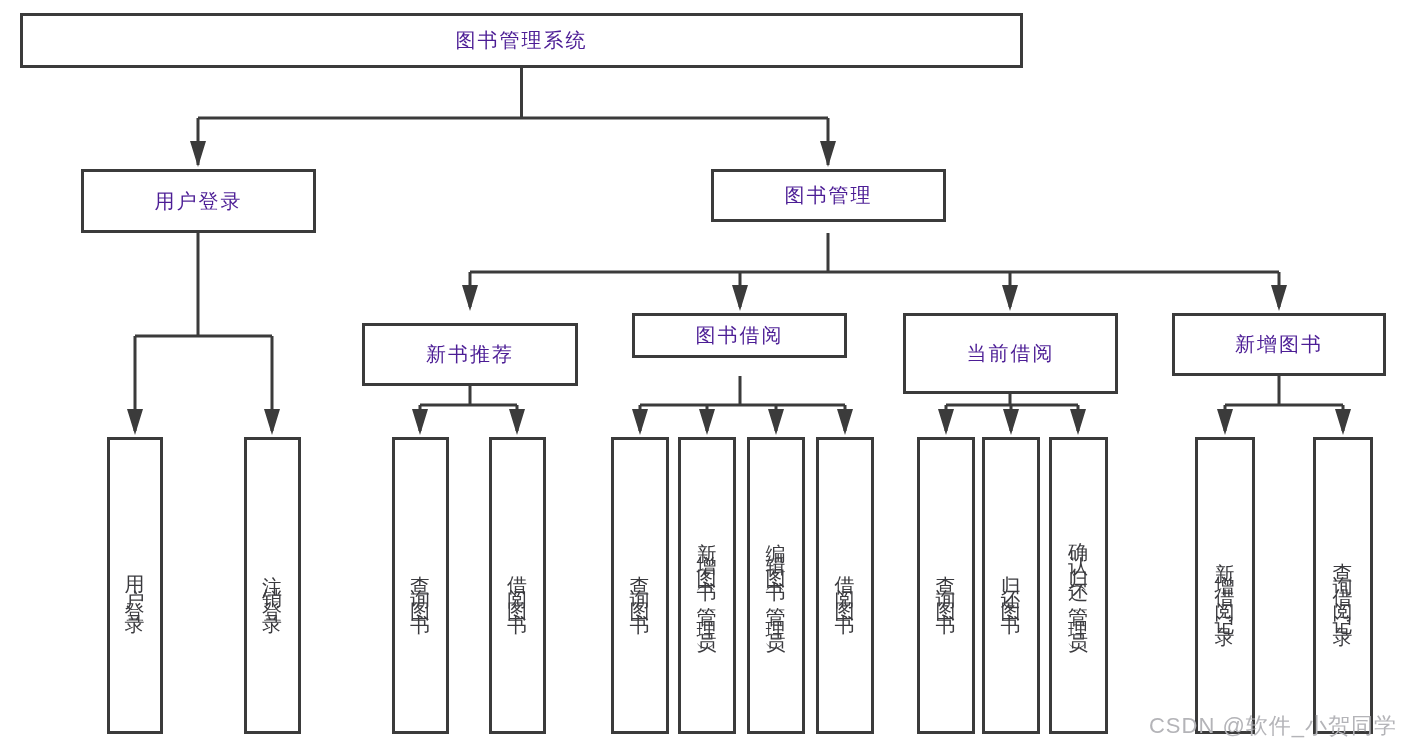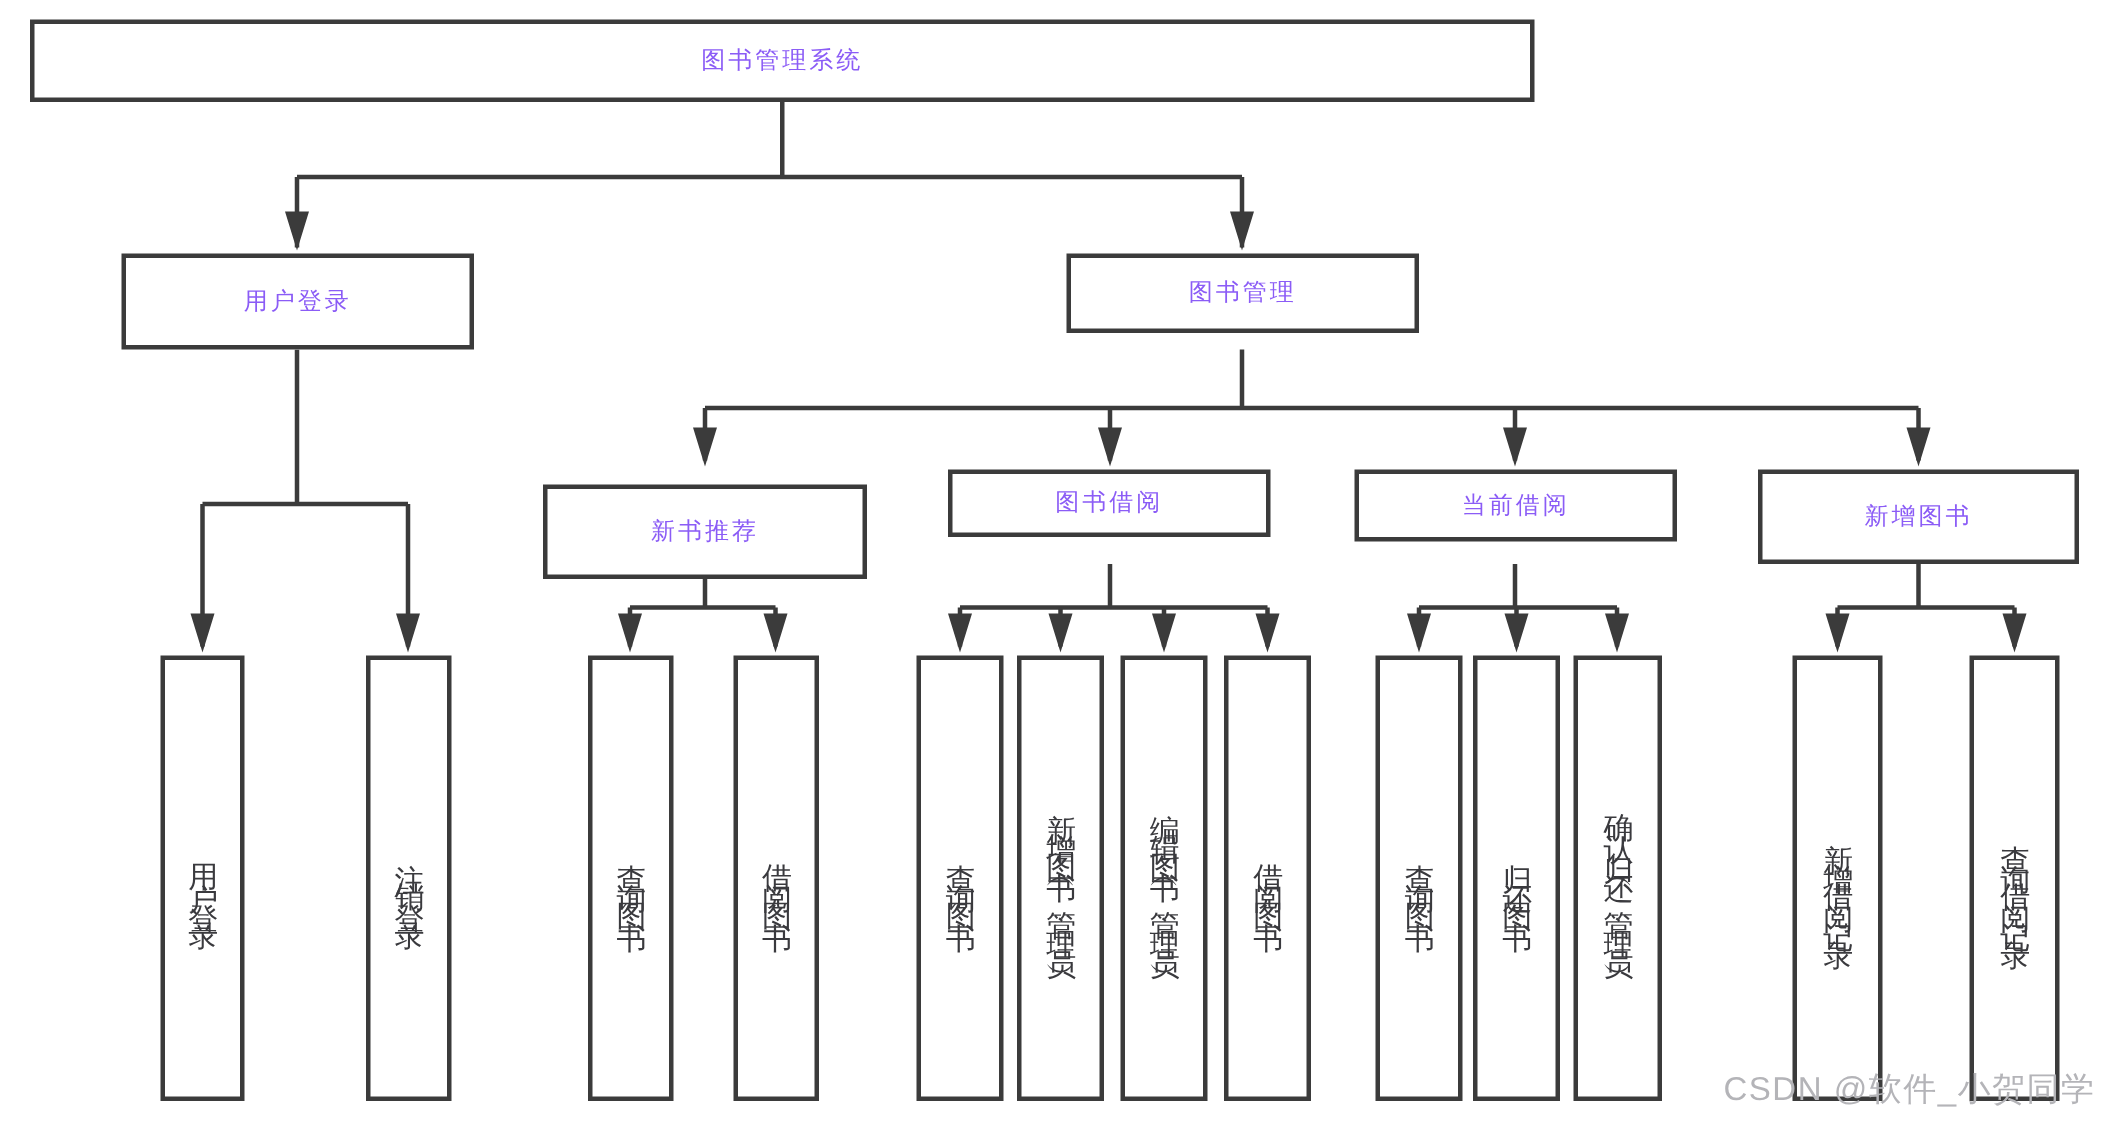--- a/index.html
+++ b/index.html
@@ -20,22 +20,22 @@
   .hnode {
     position: absolute;
     box-sizing: border-box;
     border: 3px solid #3b3b3b;
     background: #ffffff;
     display: flex;
     align-items: center;
     justify-content: center;
   }
   .hnode .lbl {
-    font-size: 16px;
-    color: #8b5cf6;
+    font-size: 20px;
+    color: #4c1d95;
     letter-spacing: 2px;
     white-space: nowrap;
   }
   .vnode {
     position: absolute;
     box-sizing: border-box;
     border: 3px solid #3b3b3b;
     background: #ffffff;
     top: 437px;
     height: 297px;
@@ -110,21 +110,21 @@
   <div class="hnode" style="left:711px; top:169px; width:235px; height:53px;">
     <span class="lbl">图书管理</span>
   </div>
 
   <div class="hnode" style="left:362px; top:313px; width:216px; height:63px;margin-top:10px;">
     <span class="lbl">新书推荐</span>
   </div>
   <div class="hnode" style="left:632px; top:313px; width:215px; height:45px;">
     <span class="lbl">图书借阅</span>
   </div>
-  <div class="hnode" style="left:903px; top:313px; width:215px; height:48px;">
+  <div class="hnode" style="left:903px; top:313px; width:215px; height:81px;">
     <span class="lbl">当前借阅</span>
   </div>
   <div class="hnode" style="left:1172px; top:313px; width:214px; height:63px;">
     <span class="lbl">新增图书</span>
   </div>
 
   <div class="vnode" style="left:107px; width:56px;">
     <span class="lbl">用户登录</span>
   </div>
   <div class="vnode" style="left:244px; width:57px;">

